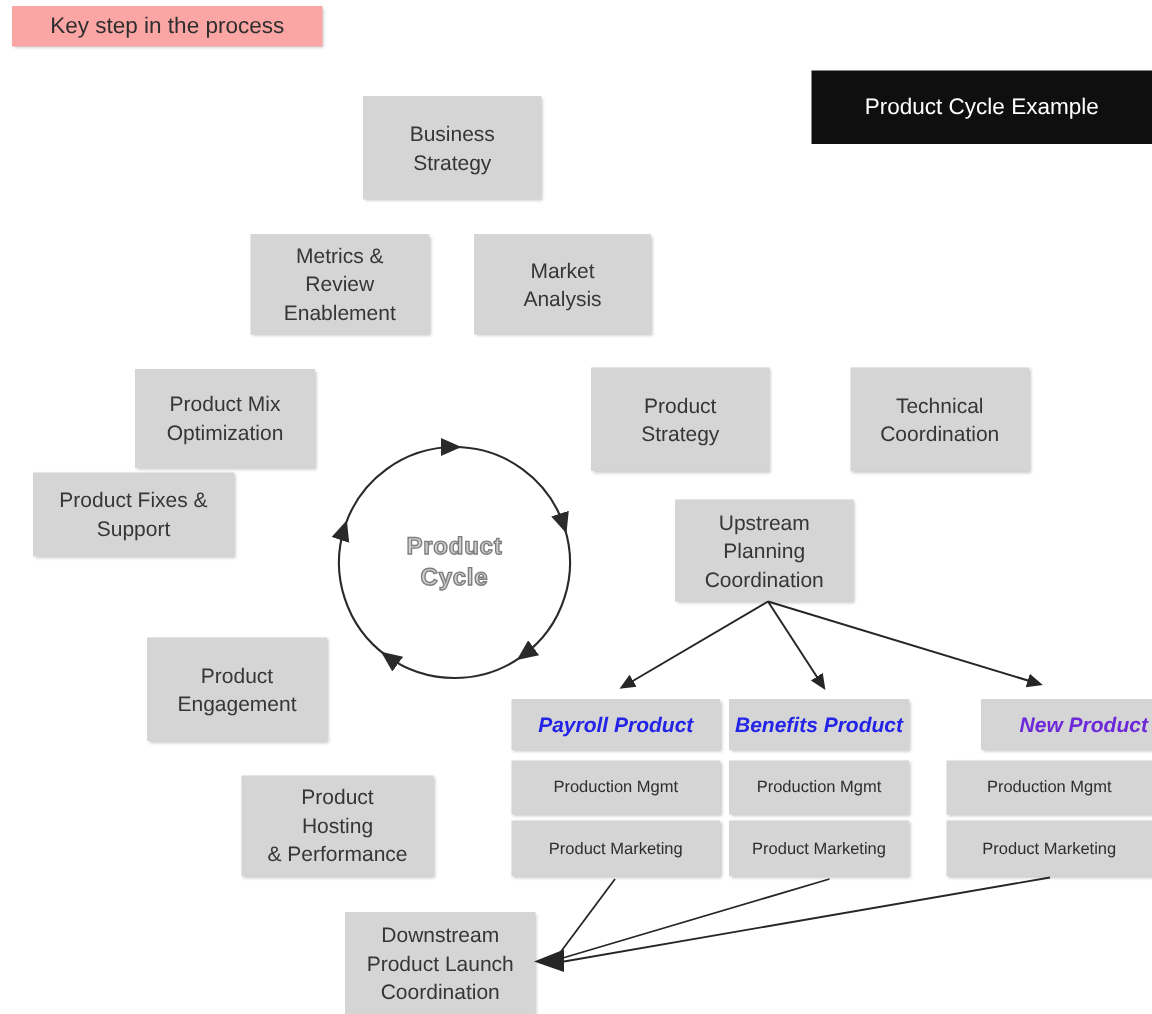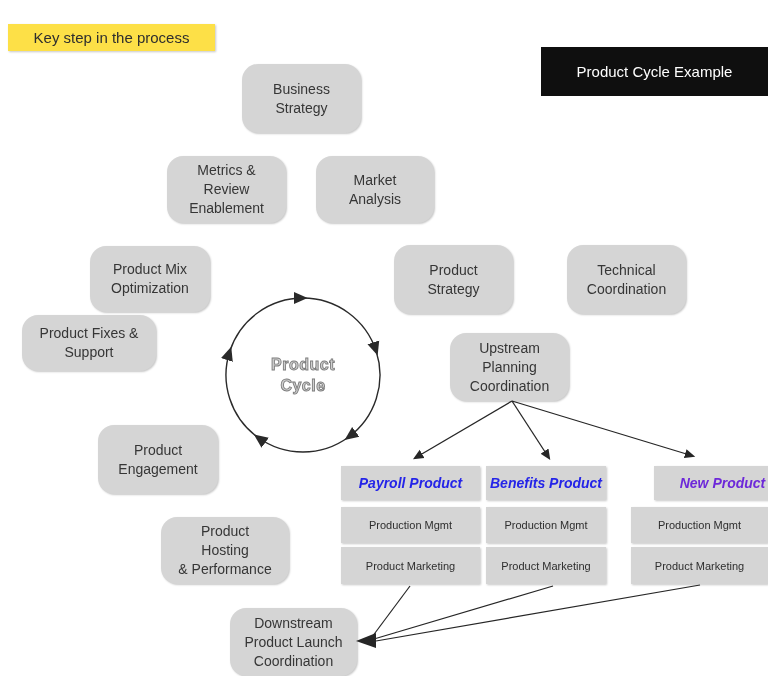--- a/index.html
+++ b/index.html
@@ -1,23 +1,23 @@
 <!DOCTYPE html>
 <html><head>
 <meta charset="utf-8">
 <style>
   html,body{margin:0;padding:0;background:#fff;}
   .canvas{position:relative;width:768px;height:676px;background:#ffffff;
           font-family:"Liberation Sans",sans-serif;overflow:hidden;}
   .node{position:absolute;background:#d5d5d5;display:flex;align-items:center;justify-content:center;
         text-align:center;white-space:pre-line;color:#363636;font-size:14px;line-height:19px;
-        box-shadow:1px 1px 2px rgba(0,0,0,.22);border-radius:16px;}
-  .legend{position:absolute;left:8px;top:4px;width:207px;height:27px;background:#fde047;
+        box-shadow:1px 1px 2px rgba(0,0,0,.22);}
+  .legend{position:absolute;left:8px;top:4px;width:207px;height:27px;background:#fca5a5;
           display:flex;align-items:center;justify-content:center;font-size:15px;color:#2e2e2e;
-          box-shadow:1px 1px 2px rgba(0,0,0,.22);margin-top:20px;}
+          box-shadow:1px 1px 2px rgba(0,0,0,.22);}
   .title-box{position:absolute;left:541px;top:3px;width:227px;height:49px;background:#0f0f0f;
           color:#ffffff;display:flex;align-items:center;justify-content:center;font-size:15px;margin-top:44px;}
   .quote{position:absolute;left:542px;top:64px;width:226px;font-size:13px;line-height:17.5px;
           white-space:pre-line;font-weight:600;color:#c9c9c9;-webkit-text-stroke:0.8px #8e8e8e;}
   .cycle-label{position:absolute;left:243px;top:354px;width:120px;text-align:center;font-size:16px;
           line-height:21px;white-space:pre-line;font-weight:600;letter-spacing:.5px;
           color:#cfcfcf;-webkit-text-stroke:0.9px #7d7d7d;}
   .cell{position:absolute;background:#d5d5d5;display:flex;align-items:center;justify-content:center;
           font-size:11px;color:#2e2e2e;box-shadow:1px 1px 2px rgba(0,0,0,.22);}
   .cell.header{font-style:italic;font-weight:bold;font-size:14px;}

